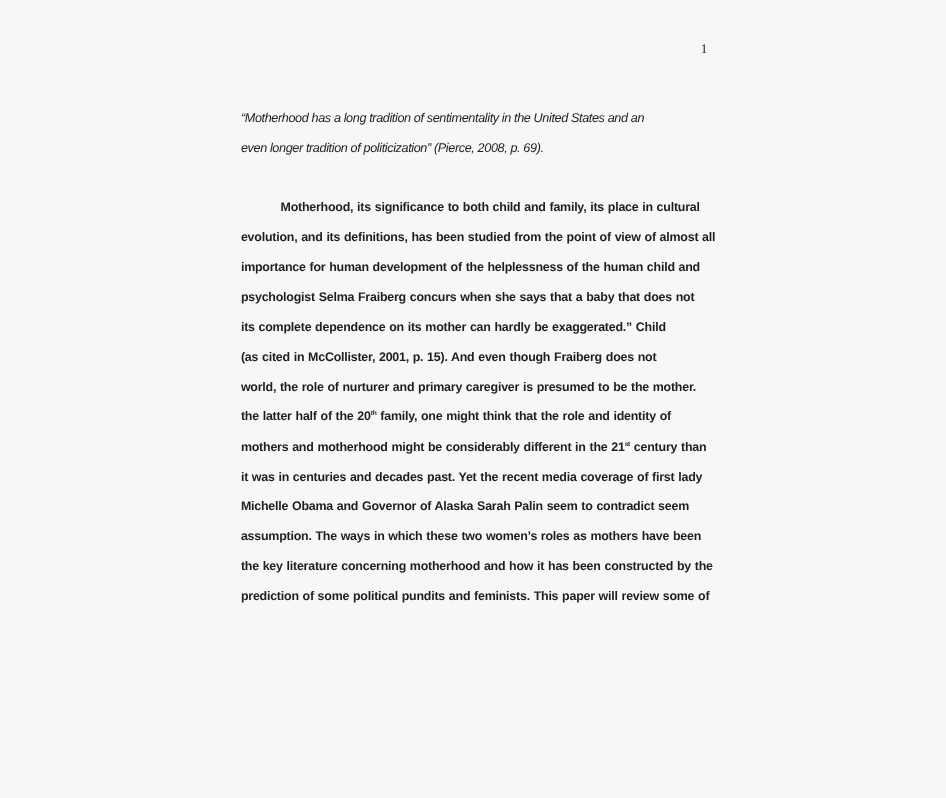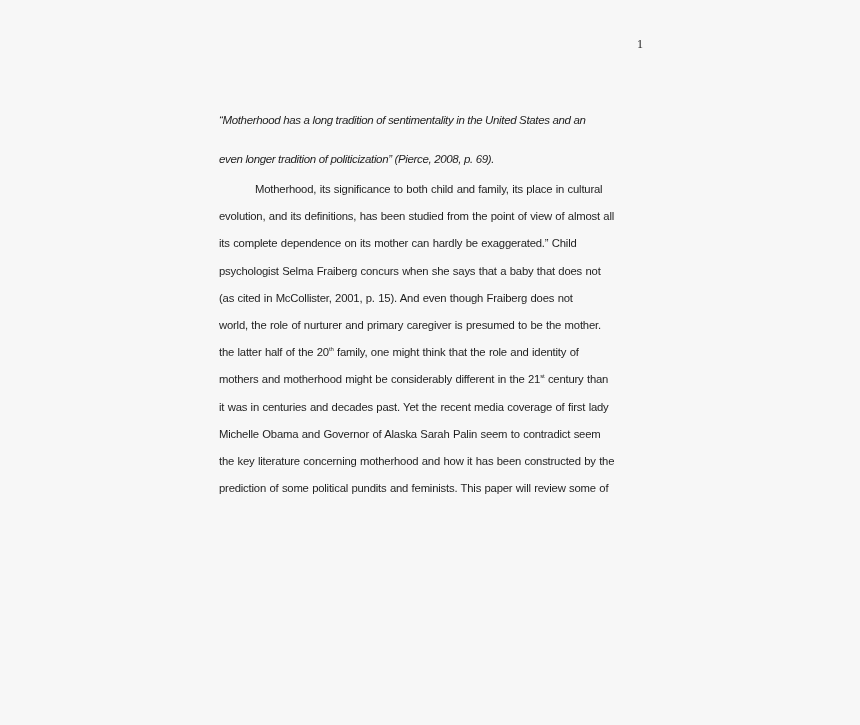--- a/index.html
+++ b/index.html
@@ -38,36 +38,36 @@
       width: 440px;
       font-size: 11.5px;
       font-style: italic;
       letter-spacing: -0.35px;
       color: #1e1e1e;
     }
     .epigraph .line {
       height: 27px;
       line-height: 18px;
       white-space: nowrap;
-      margin-top: 12px;
     }
     .body-text {
       position: absolute;
       left: 219px;
       top: 180px;
       width: 440px;
       font-size: 11.3px;
       color: #1e1e1e;
     }
     .body-text .line {
       height: 27.2px;
       line-height: 18px;
       white-space: nowrap;
       letter-spacing: -0.2px;
       word-spacing: 0.5px;
+      font-weight: bold;
     }
     .body-text .line.indent {
       padding-left: 36px;
     }
     sup {
       font-size: 6px;
       vertical-align: 5px;
       line-height: 0;
     }
   </style>
@@ -80,26 +80,28 @@
 
   <div class="epigraph">
     <div class="line">“Motherhood has a long tradition of sentimentality in the United States and an</div>
     <div class="line">even longer tradition of politicization” (Pierce, 2008, p. 69).</div>
   </div>
 
   <div class="body-text">
 
     <div class="line indent">Motherhood, its significance to both child and family, its place in cultural</div>
     <div class="line">evolution, and its definitions, has been studied from the point of view of almost all</div>
+    <div class="line">importance for human development of the helplessness of the human child and</div>
+    <div class="line">psychologist Selma Fraiberg concurs when she says that a baby that does not</div>
     <div class="line">its complete dependence on its mother can hardly be exaggerated.”  Child</div>
-    <div class="line">psychologist Selma Fraiberg concurs when she says that a baby that does not</div>
     <div class="line">(as cited in McCollister, 2001, p. 15).   And even though Fraiberg does not</div>
     <div class="line">world, the role of nurturer and primary caregiver is presumed to be the mother.</div>
 
     <div class="line"><span>the latter half of the 20</span><sup>th</sup><span> family, one might think that the role and identity of</span></div>
     <div class="line"><span>mothers and motherhood might be considerably different in the 21</span><sup>st</sup><span> century than</span></div>
     <div class="line">it was in centuries and decades past.  Yet the recent media coverage of first lady</div>
     <div class="line">Michelle Obama and Governor of Alaska Sarah Palin seem to contradict seem</div>
+    <div class="line">assumption.  The ways in which these two women’s roles as mothers have been</div>
     <div class="line">the key literature concerning motherhood and how it has been constructed by the</div>
     <div class="line">prediction of some political pundits and feminists.  This paper will review some of</div>
   </div>
 
 </div>
 
 </body></html>

